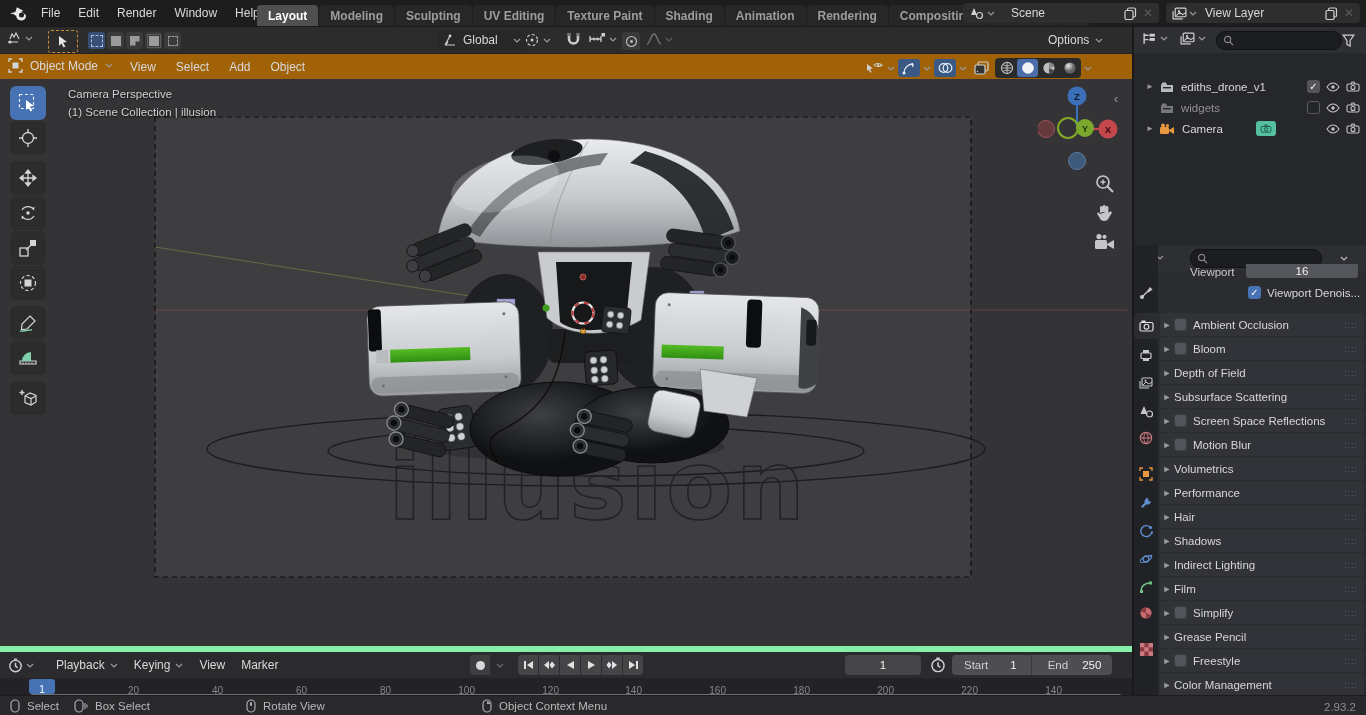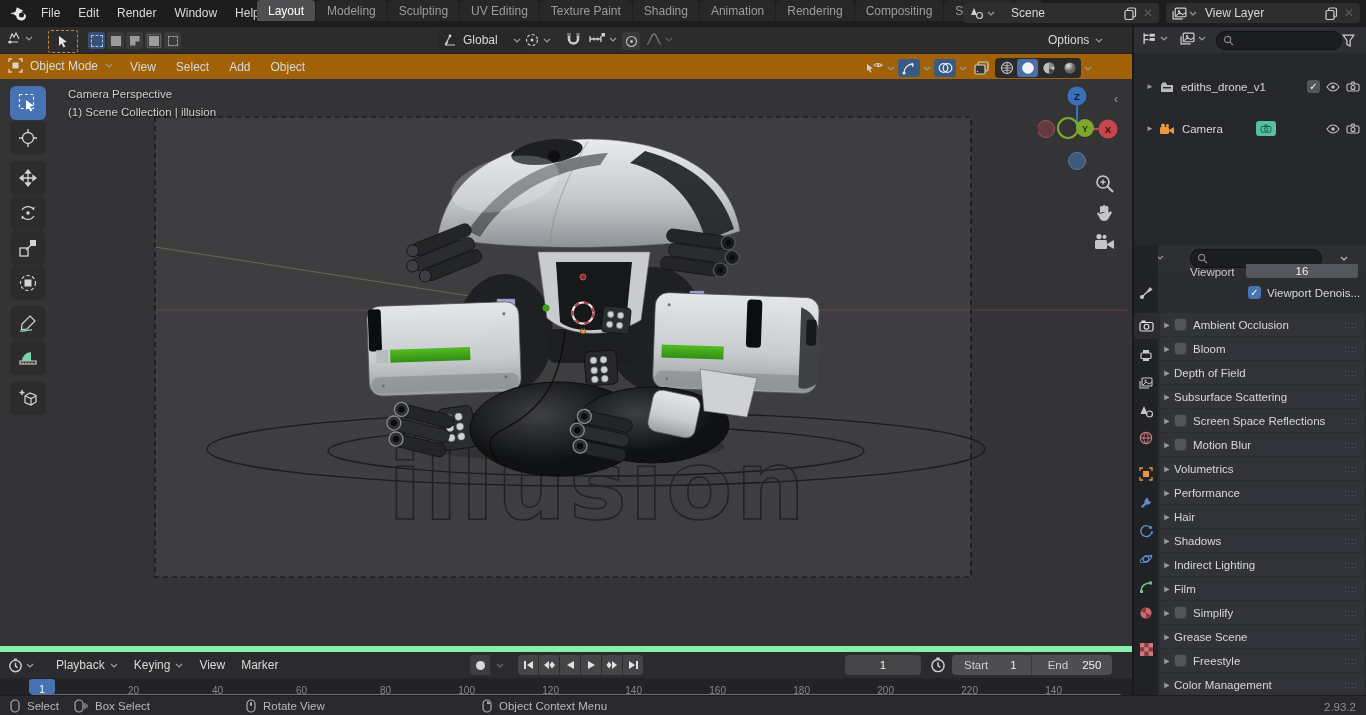--- a/index.html
+++ b/index.html
@@ -5,22 +5,22 @@
   html,body{margin:0;padding:0;background:#111;}
   #app{position:relative;width:1366px;height:715px;background:#333336;overflow:hidden;
        font-family:"Liberation Sans","DejaVu Sans",sans-serif;-webkit-font-smoothing:antialiased;}
   .abs{position:absolute;}
   .fr{display:flex;align-items:center;}
   .t12{font-size:12px;color:#d8d8da;line-height:1;}
   .dim{color:#909094;}
   
   #topbar{left:0;top:0;width:1366px;height:26px;background:#1d1d1d;}
   .menu{height:26px;padding:0 9px;display:flex;align-items:center;color:#dadadc;font-size:12px;}
-  .tab{height:21px;padding:0 11px;display:flex;align-items:center;border-radius:4px 4px 0 0;
-       background:#272727;color:#9d9da0;font-size:12px;margin-right:1px;}
+  .tab{height:21px;margin-top:5px;padding:0 11px;display:flex;align-items:center;border-radius:4px 4px 0 0;
+       background:#272727;color:#9d9da0;font-size:12px;margin-right:1px;font-weight:bold;}
   .tab.active{background:#4f4f51;color:#fff;}
   .idsel{height:20px;top:3px;background:#2e2e2f;border-radius:4px;display:flex;align-items:center;}
   .chev{width:8px;height:5px;flex:none;}
   
   #row2{left:0;top:26px;width:1132px;height:27px;background:#2c2c2c;border-top:1px solid #1a1a1a;box-sizing:border-box;}
   .smbtn{width:17px;height:17px;border-radius:3px;background:#3a3a3b;margin-right:2px;display:flex;align-items:center;justify-content:center;}
   .ddark{height:20px;background:#282828;border-radius:4px;display:flex;align-items:center;padding:0 6px;}
   
   #vphead{left:0;top:53px;width:1132px;height:26px;background:#a16207;border-top:1px solid #232324;box-sizing:border-box;}
   .vmenu{height:26px;padding:0 10px;display:flex;align-items:center;color:#d8d8da;font-size:12px;}
@@ -698,20 +698,33 @@
         </svg>
       <span style="margin-left:7px">ediths_drone_v1</span>
       <span class="cb" style="margin-left:auto">✓</span>
       <svg width="14" height="10" style="margin:0 6px;color:#c6c6c9">
           <use href="#s-eye"></use>
         </svg>
       <svg width="14" height="11" style="margin-right:6px;color:#c6c6c9">
           <use href="#s-cam"></use>
         </svg>
     </div>
+    <div class="orow" style="top:44px">
+      <svg width="14" height="12" style="margin-left:26px;color:#77787b">
+          <use href="#s-coll"></use>
+        </svg>
+      <span class="dim" style="margin-left:7px">widgets</span>
+      <span class="cb empty" style="margin-left:auto"></span>
+      <svg width="14" height="10" style="margin:0 6px;color:#c6c6c9">
+          <use href="#s-eye"></use>
+        </svg>
+      <svg width="14" height="11" style="margin-right:6px;color:#c6c6c9">
+          <use href="#s-cam"></use>
+        </svg>
+    </div>
     <div class="orow" style="top:65px">
       <span style="margin-left:12px;color:#9a9a9e;font-size:8px">►</span>
       <svg width="16" height="12" style="margin-left:5px;color:#e8973f">
           <use href="#s-camobj"></use>
         </svg>
       <span style="margin-left:7px">Camera</span>
       <span class="abs" style="left:122px;top:3px;width:20px;height:15px;background:#57c0a2;border-radius:3px;display:flex;align-items:center;justify-content:center">
           <svg width="12" height="9" viewBox="0 0 14 11" style="color:#14523e">
             <use href="#s-cam"></use>
           </svg>
@@ -907,21 +920,21 @@
       <span class="pgrip">::::</span>
     </div>
   <div class="abs prow" style="top:601px">
       <span class="parrow">►</span>
       <span class="pcb"></span>
       <span class="plabel">Simplify</span>
       <span class="pgrip">::::</span>
     </div>
   <div class="abs prow" style="top:625px">
       <span class="parrow">►</span>
-      <span class="plabel">Grease Scene</span>
+      <span class="plabel">Grease Pencil</span>
       <span class="pgrip">::::</span>
     </div>
   <div class="abs prow" style="top:649px">
       <span class="parrow">►</span>
       <span class="pcb"></span>
       <span class="plabel">Freestyle</span>
       <span class="pgrip">::::</span>
     </div>
   <div class="abs prow" style="top:673px">
       <span class="parrow">►</span>

